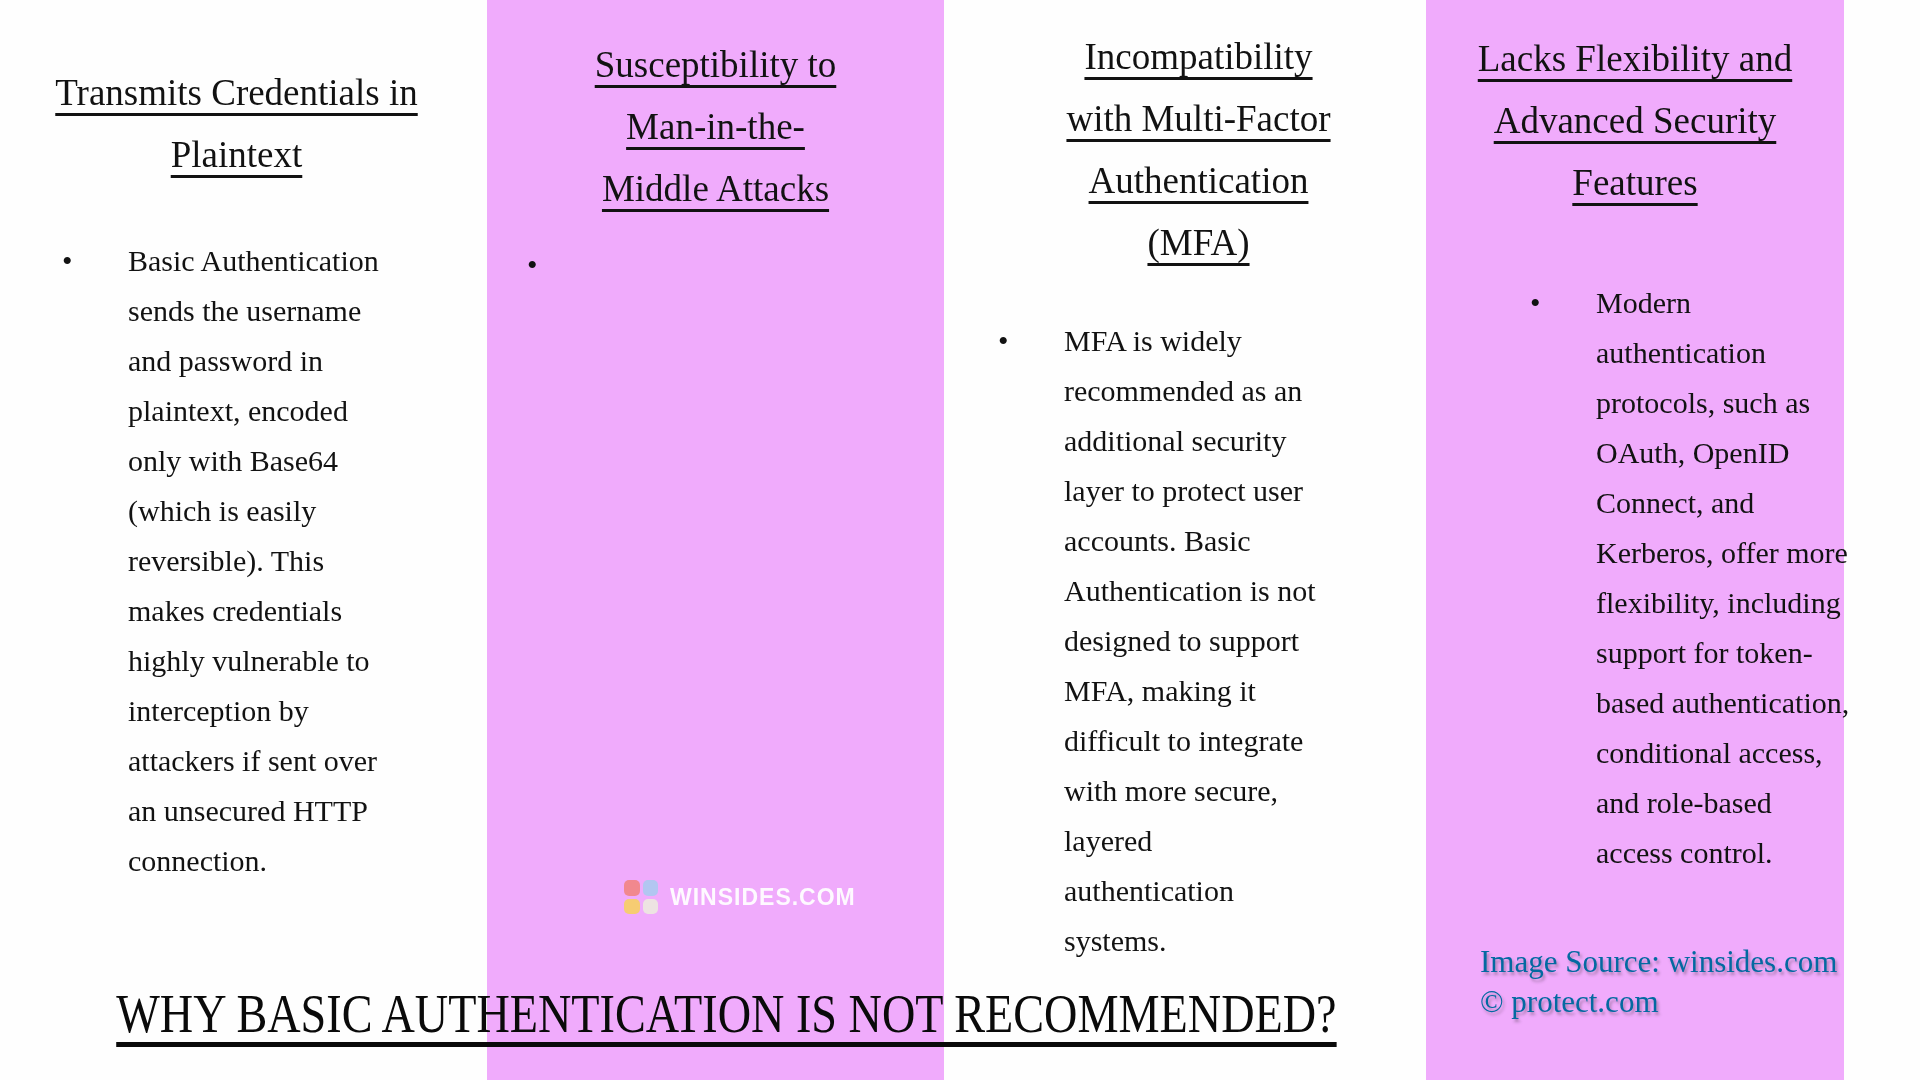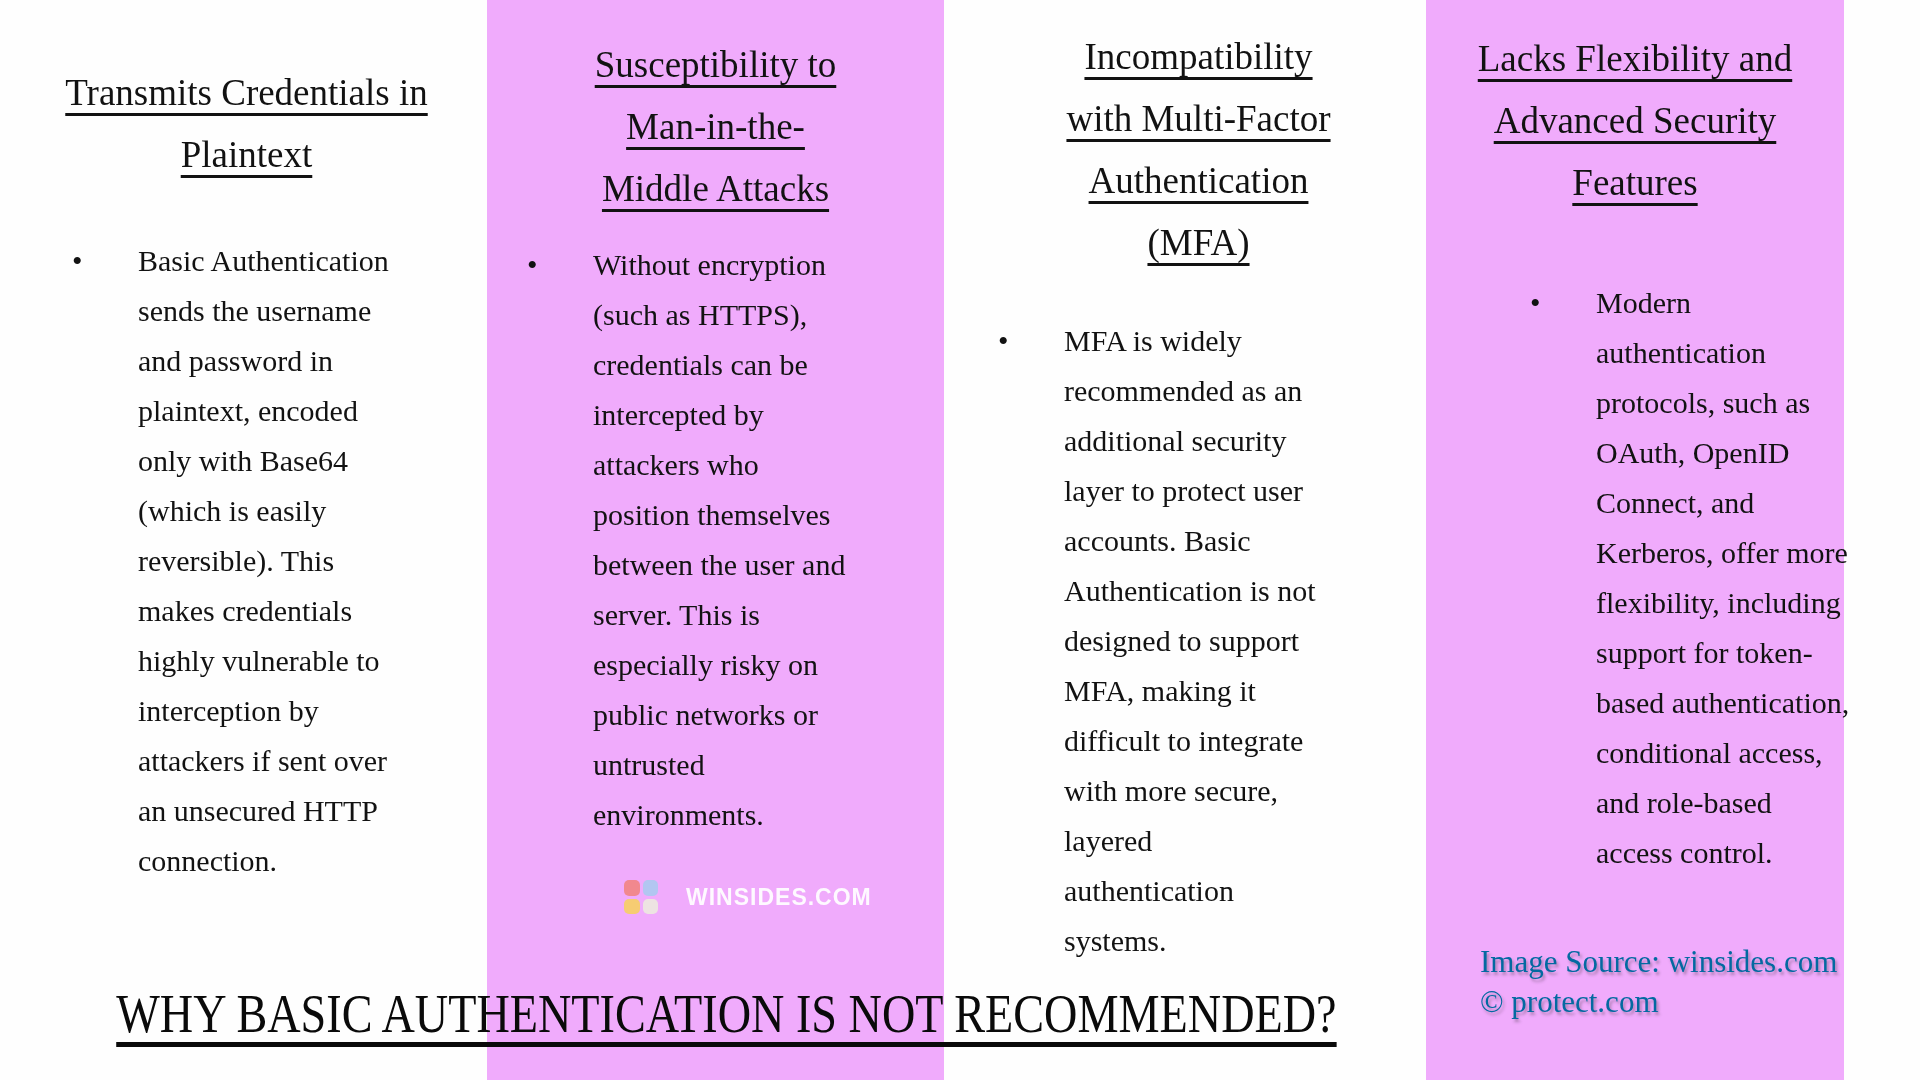--- a/index.html
+++ b/index.html
@@ -20,21 +20,21 @@
     text-decoration: underline;
     text-decoration-thickness: 2.5px;
     text-underline-offset: 8px;
   }
 
   .bullet-row { position: absolute; display: flex; align-items: flex-start; }
   .bullet { flex: 0 0 30px; width: 30px; font-size: 30px; line-height: 50px; color: #121212; }
   .body-text { font-size: 30px; line-height: 50px; color: #121212; white-space: pre-line; margin-left: 36px; }
 
   
-  .c1 { left: 14px;      width: 465px; }
+  .c1 { left: 4px;      width: 465px; }
   .c2 { left: 487px;  width: 457px; }
   .c3 { left: 944px;  width: 482px; }
   .c4 { left: 1426px; width: 418px; }
 
   .c1 .heading { top: 62px; }
   .c2 .heading { top: 34px; }
   .c3 .heading { top: 26px; padding-left: 27px; }
   .c4 .heading { top: 28px; }
 
   .c1 .bullet-row { left: 58px;  top: 236px; width: 414px; }
@@ -47,21 +47,20 @@
   .logo { width: 34px; height: 34px; display: grid; grid-template-columns: 1fr 1fr; grid-template-rows: 1fr 1fr; gap: 3px; }
   .logo i { display: block; border-radius: 5px; opacity: 0.88; }
   .logo .tl { background: #f0837e; }
   .logo .tr { background: #a9c9ef; }
   .logo .bl { background: #f6d05e; }
   .logo .br { background: #eceade; }
   .wm-text {
     font-family: "Liberation Sans", sans-serif;
     font-weight: bold; font-size: 23px; letter-spacing: 1px;
     color: rgba(255,255,255,0.92);
-    margin-left: 16px;
   }
 
   
   .source {
     position: absolute; left: 1480px; top: 942px;
     font-size: 31px; line-height: 40px; color: #0369a1;
     text-shadow: 2px 3px 3px rgba(40,40,40,0.35);
   }
 
   
@@ -100,32 +99,20 @@
 connection.</p>
     </div>
   </section>
 
   <section class="band gray c2">
     <h2 class="heading">Susceptibility to
 Man-in-the-
 Middle Attacks</h2>
     <div class="bullet-row">
       <span class="bullet">•</span>
-      <p class="body-text">Without encryption
-(such as HTTPS),
-credentials can be
-intercepted by
-attackers who
-position themselves
-between the user and
-server. This is
-especially risky on
-public networks or
-untrusted
-environments.</p>
     </div>
   </section>
 
   <section class="band white c3">
     <h2 class="heading">Incompatibility
 with Multi-Factor
 Authentication
 (MFA)</h2>
     <div class="bullet-row">
       <span class="bullet">•</span>

